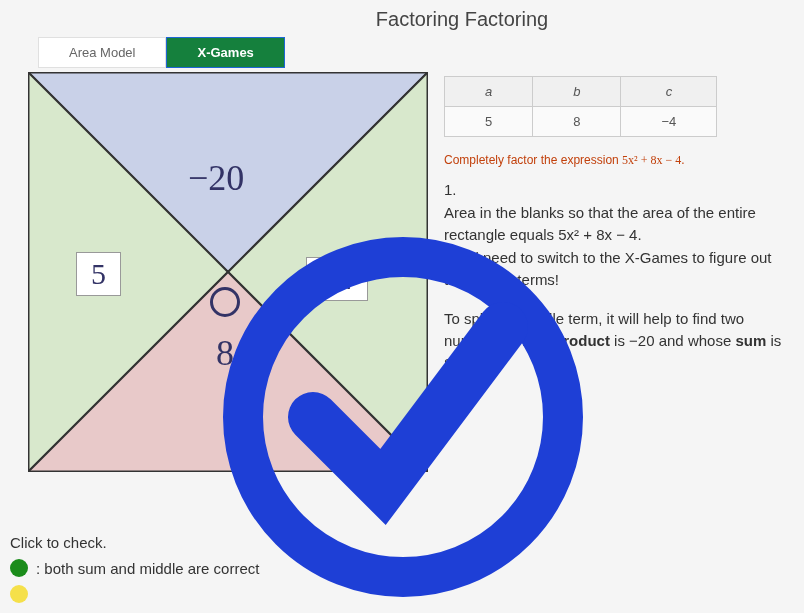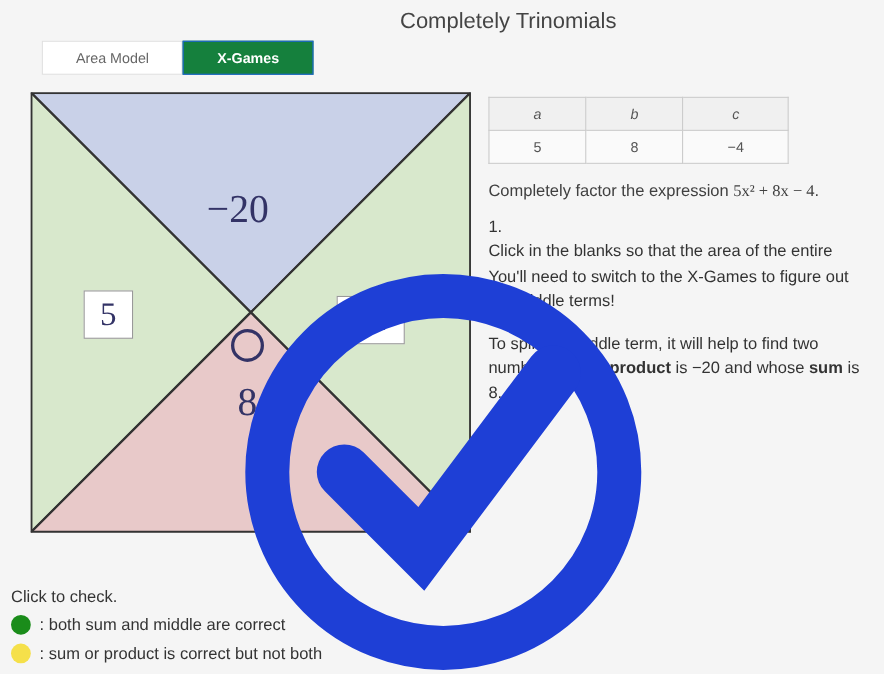--- a/index.html
+++ b/index.html
@@ -16,21 +16,21 @@
     .title {
       text-align: center;
       font-size: 20px;
       color: #444;
       margin-bottom: 6px;
       margin-left: 120px;
     }
     .tabs {
       display: flex;
       margin-left: 30px;
-      margin-bottom: 14px;
+      margin-bottom: 2px;
     }
     .tab {
       padding: 7px 30px;
       font-size: 13px;
       color: #666;
       background: #fff;
       border: 1px solid #e0e0e0;
       cursor: pointer;
     }
     .tab.active {
@@ -93,40 +93,40 @@
     }
     .coef-table th, .coef-table td {
       border: 1px solid #ccc;
       padding: 7px 40px;
       text-align: center;
       font-weight: 400;
       font-style: italic;
       background: #f0f0f0;
     }
     .coef-table td { font-style: normal; background: #fafafa; }
-    .prompt { font-size: 15px; color: #404040; line-height: 1.5; margin-bottom: 10px; }
+    .prompt { font-size: 12px; color: #c2410c; line-height: 1.5; margin-bottom: 10px; }
     .prompt .math { font-family: Georgia, serif; }
     .step { font-size: 15px; color: #333; line-height: 1.5; margin-bottom: 16px; }
     .step b { font-weight: 700; }
     .footer {
       position: absolute;
       left: 10px;
       bottom: 10px;
       font-size: 15px;
       color: #333;
     }
     .footer div { display: flex; align-items: center; gap: 8px; margin-top: 8px; }
     .dot { width: 18px; height: 18px; border-radius: 50%; display: inline-block; }
     .dot.green { background: #1a8c1a; }
     .dot.yellow { background: #f5e04a; }
   </style>
 </head>
 <body>
 
-<div class="title">Completely Trinomials</div>
+<div class="title">Factoring Factoring</div>
 
 <div class="tabs">
   <div class="tab">Area Model</div>
   <div class="tab active">X-Games</div>
 </div>
 
 <div class="main">
 
   <div class="diagram">
     <svg viewBox="0 0 400 400">
@@ -162,33 +162,33 @@
       </tr>
     </tbody>
       </table>
 
     <div class="prompt">
       <span>Completely factor the expression </span><span class="math">5x² + 8x − 4</span><span>.</span>
     </div>
 
     <div class="step">
       <div>1.</div>
-      <div>Click in the blanks so that the area of the entire</div>
+      <div>Area in the blanks so that the area of the entire</div>
+      <div><span>rectangle equals </span><span class="math">5x² + 8x − 4</span><span>.</span></div>
       <div>You'll need to switch to the X-Games to figure out the middle terms!</div>
     </div>
 
     <div class="step">
       <span>To split the middle term, it will help to find two numbers whose </span><b>product</b><span> is </span><span class="math">−20</span><span> and whose </span><b>sum</b><span> is </span><span class="math">8</span><span>.</span>
     </div>
   </div>
 </div>
 
 <div class="footer">
   <div style="margin-left:0;margin-top:13px;">Click to check.</div>
   <div>
     <span class="dot green"></span>
     <span>: both sum and middle are correct</span>
   </div>
   <div>
     <span class="dot yellow"></span>
-    <span>: sum or product is correct but not both</span>
   </div>
 </div>
 
 </body></html>

